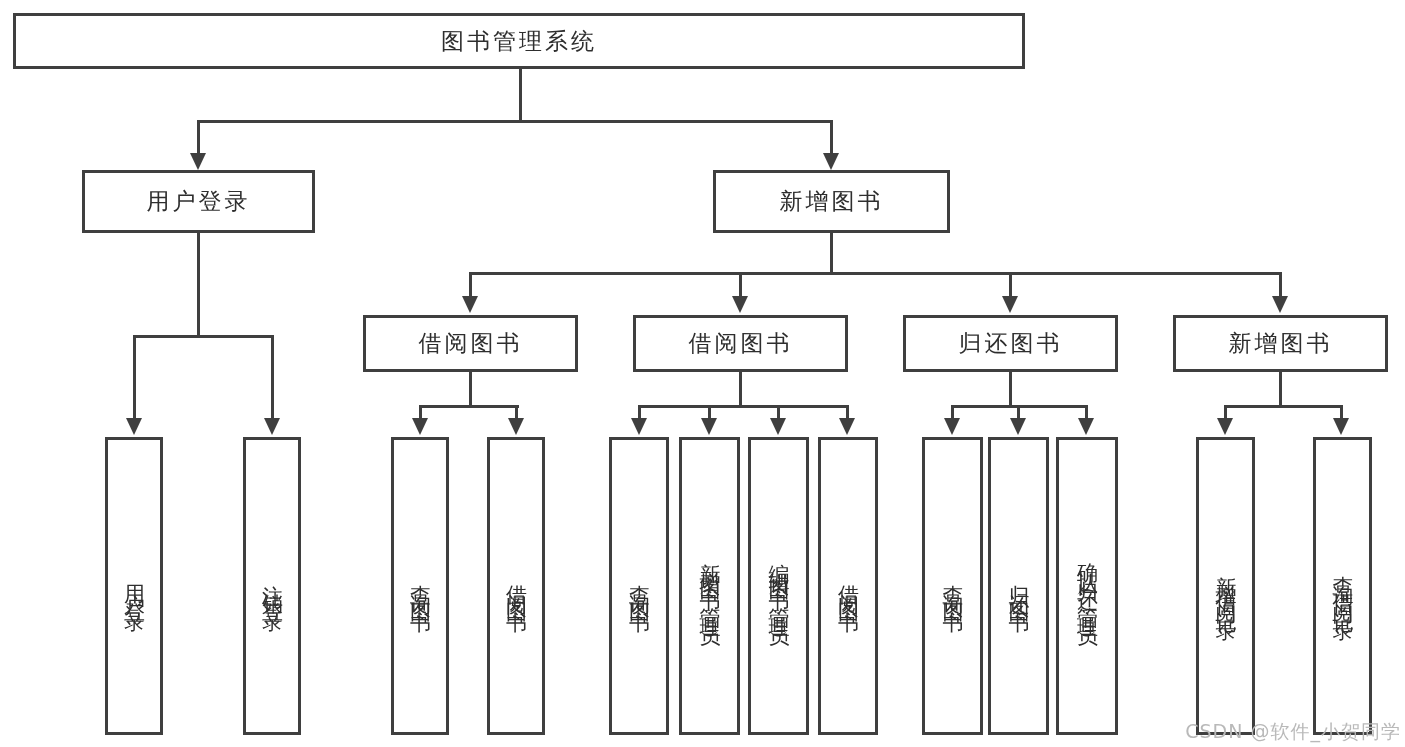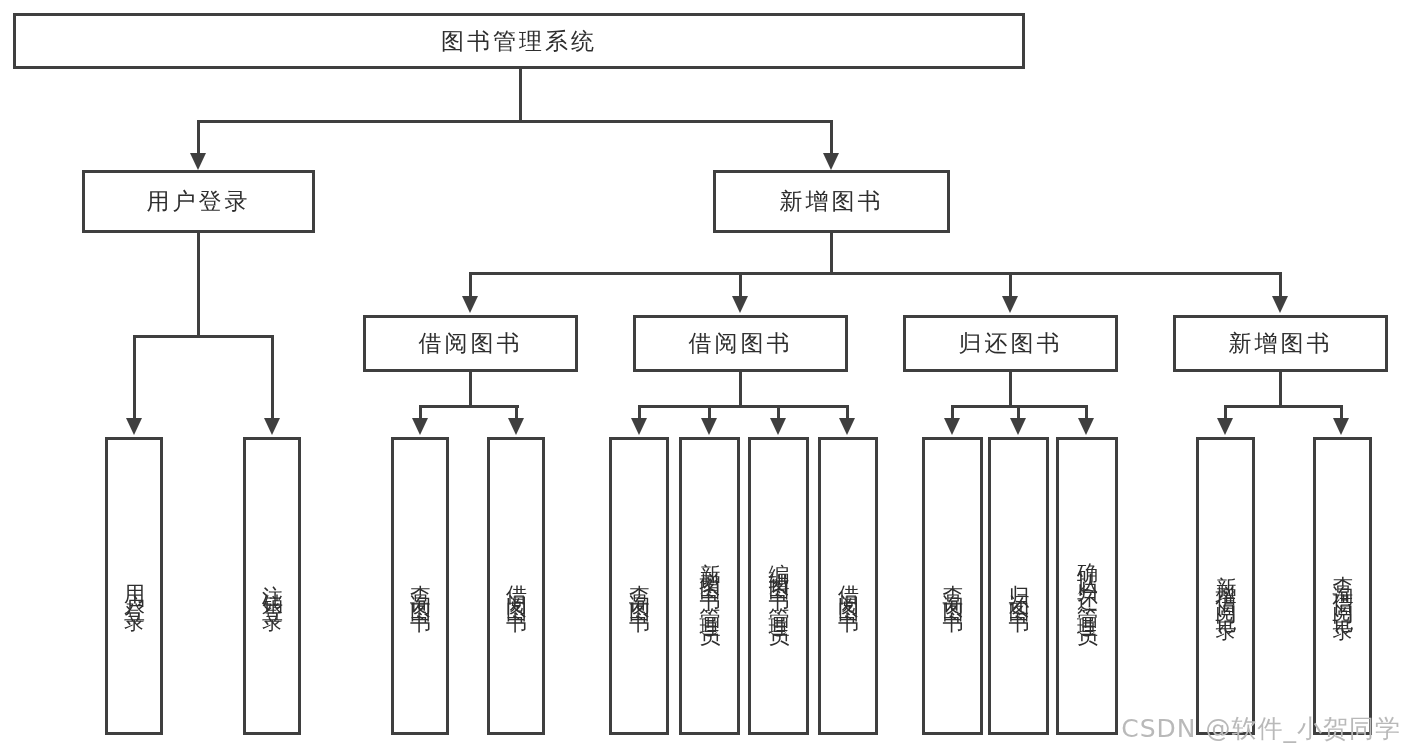--- a/index.html
+++ b/index.html
@@ -51,21 +51,21 @@
   .ah {
     position: absolute; width: 0; height: 0;
     border-left: 8px solid transparent;
     border-right: 8px solid transparent;
     border-top: 17px solid var(--line);
   }
 
   .watermark {
     position: absolute;
     right: 4px; bottom: 2px;
-    font-size: 25px;
+    font-size: 19px;
     color: var(--watermark);
     letter-spacing: 1px;
     z-index: 5;
     white-space: nowrap;
     text-align: center;
   }
 </style>
 </head>
 <body>
 

